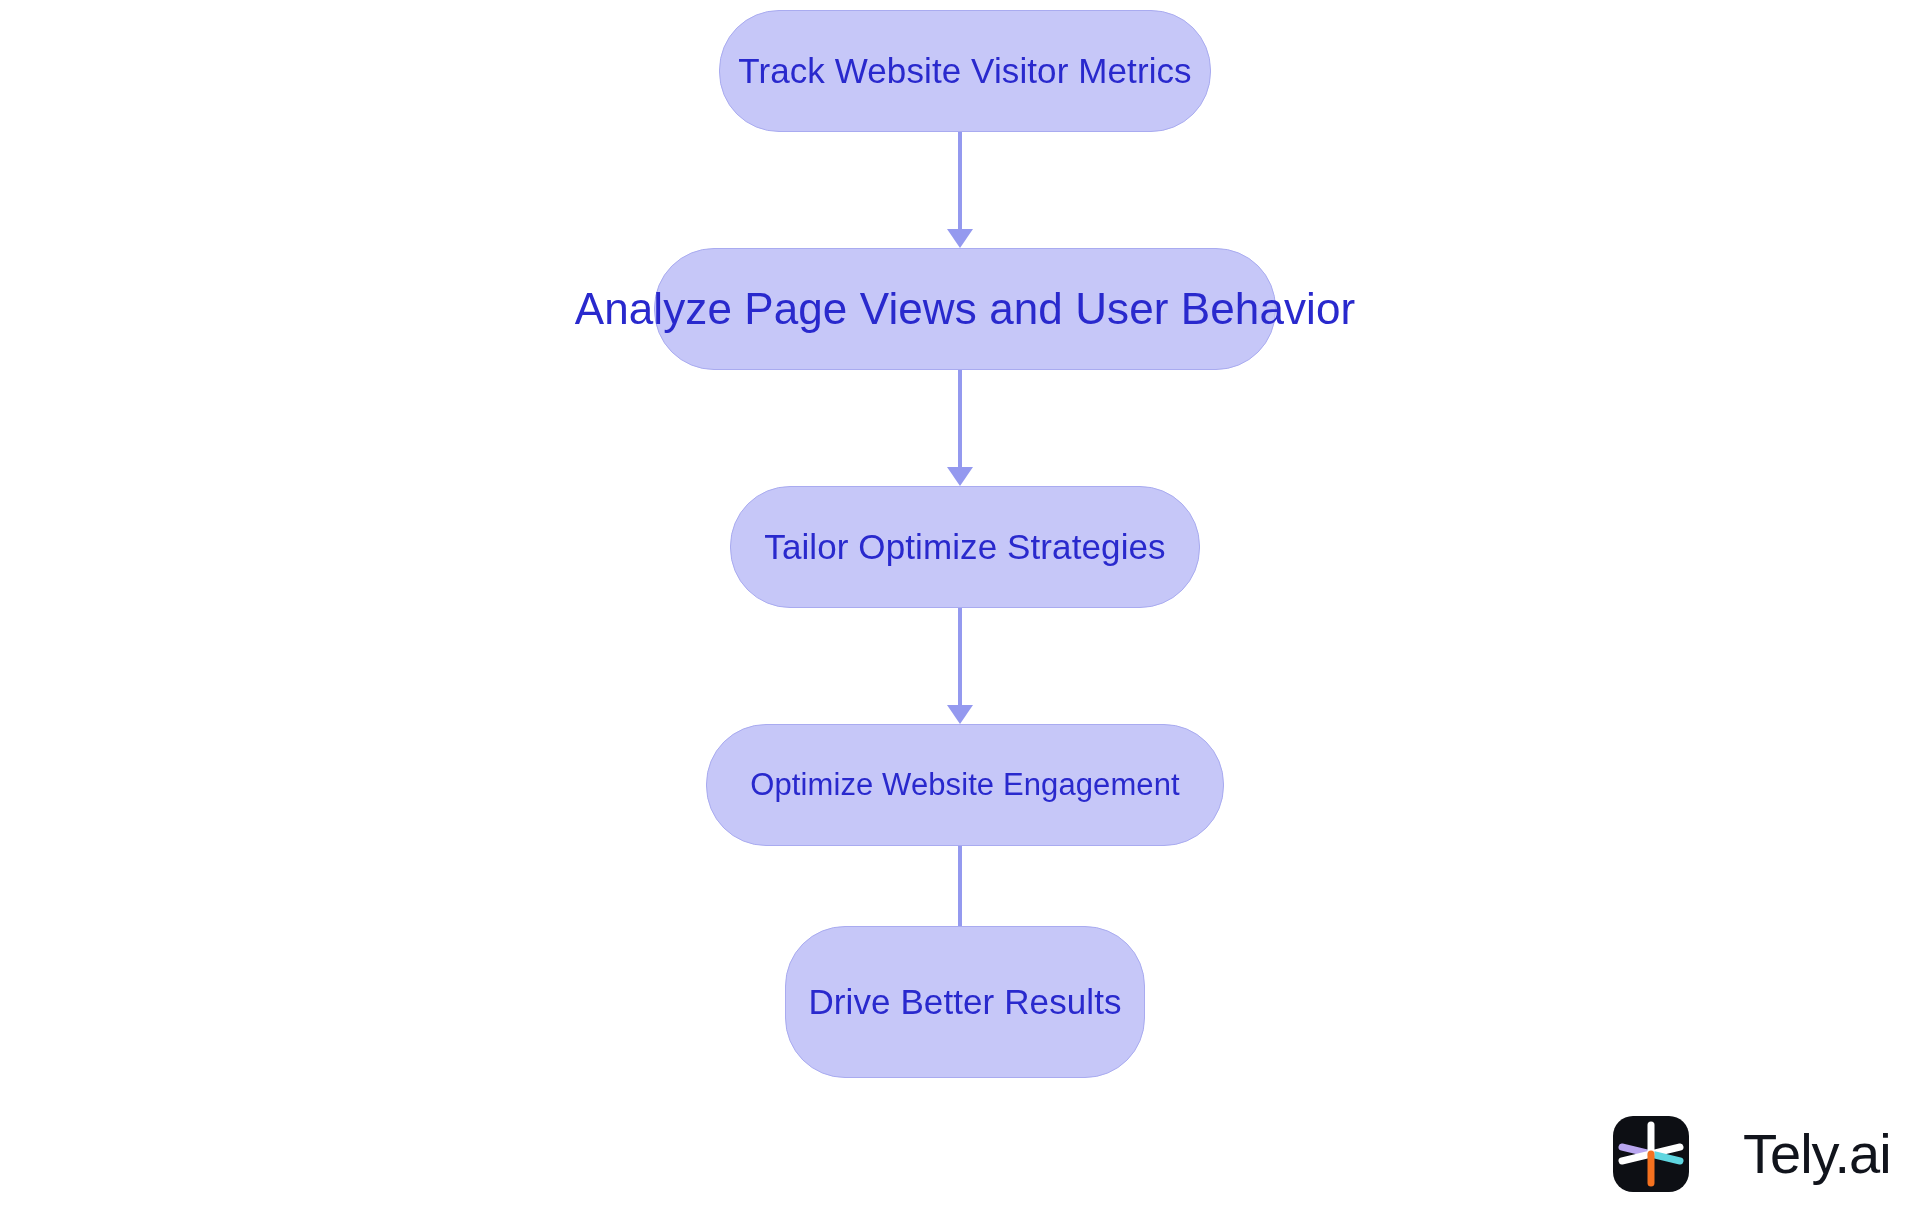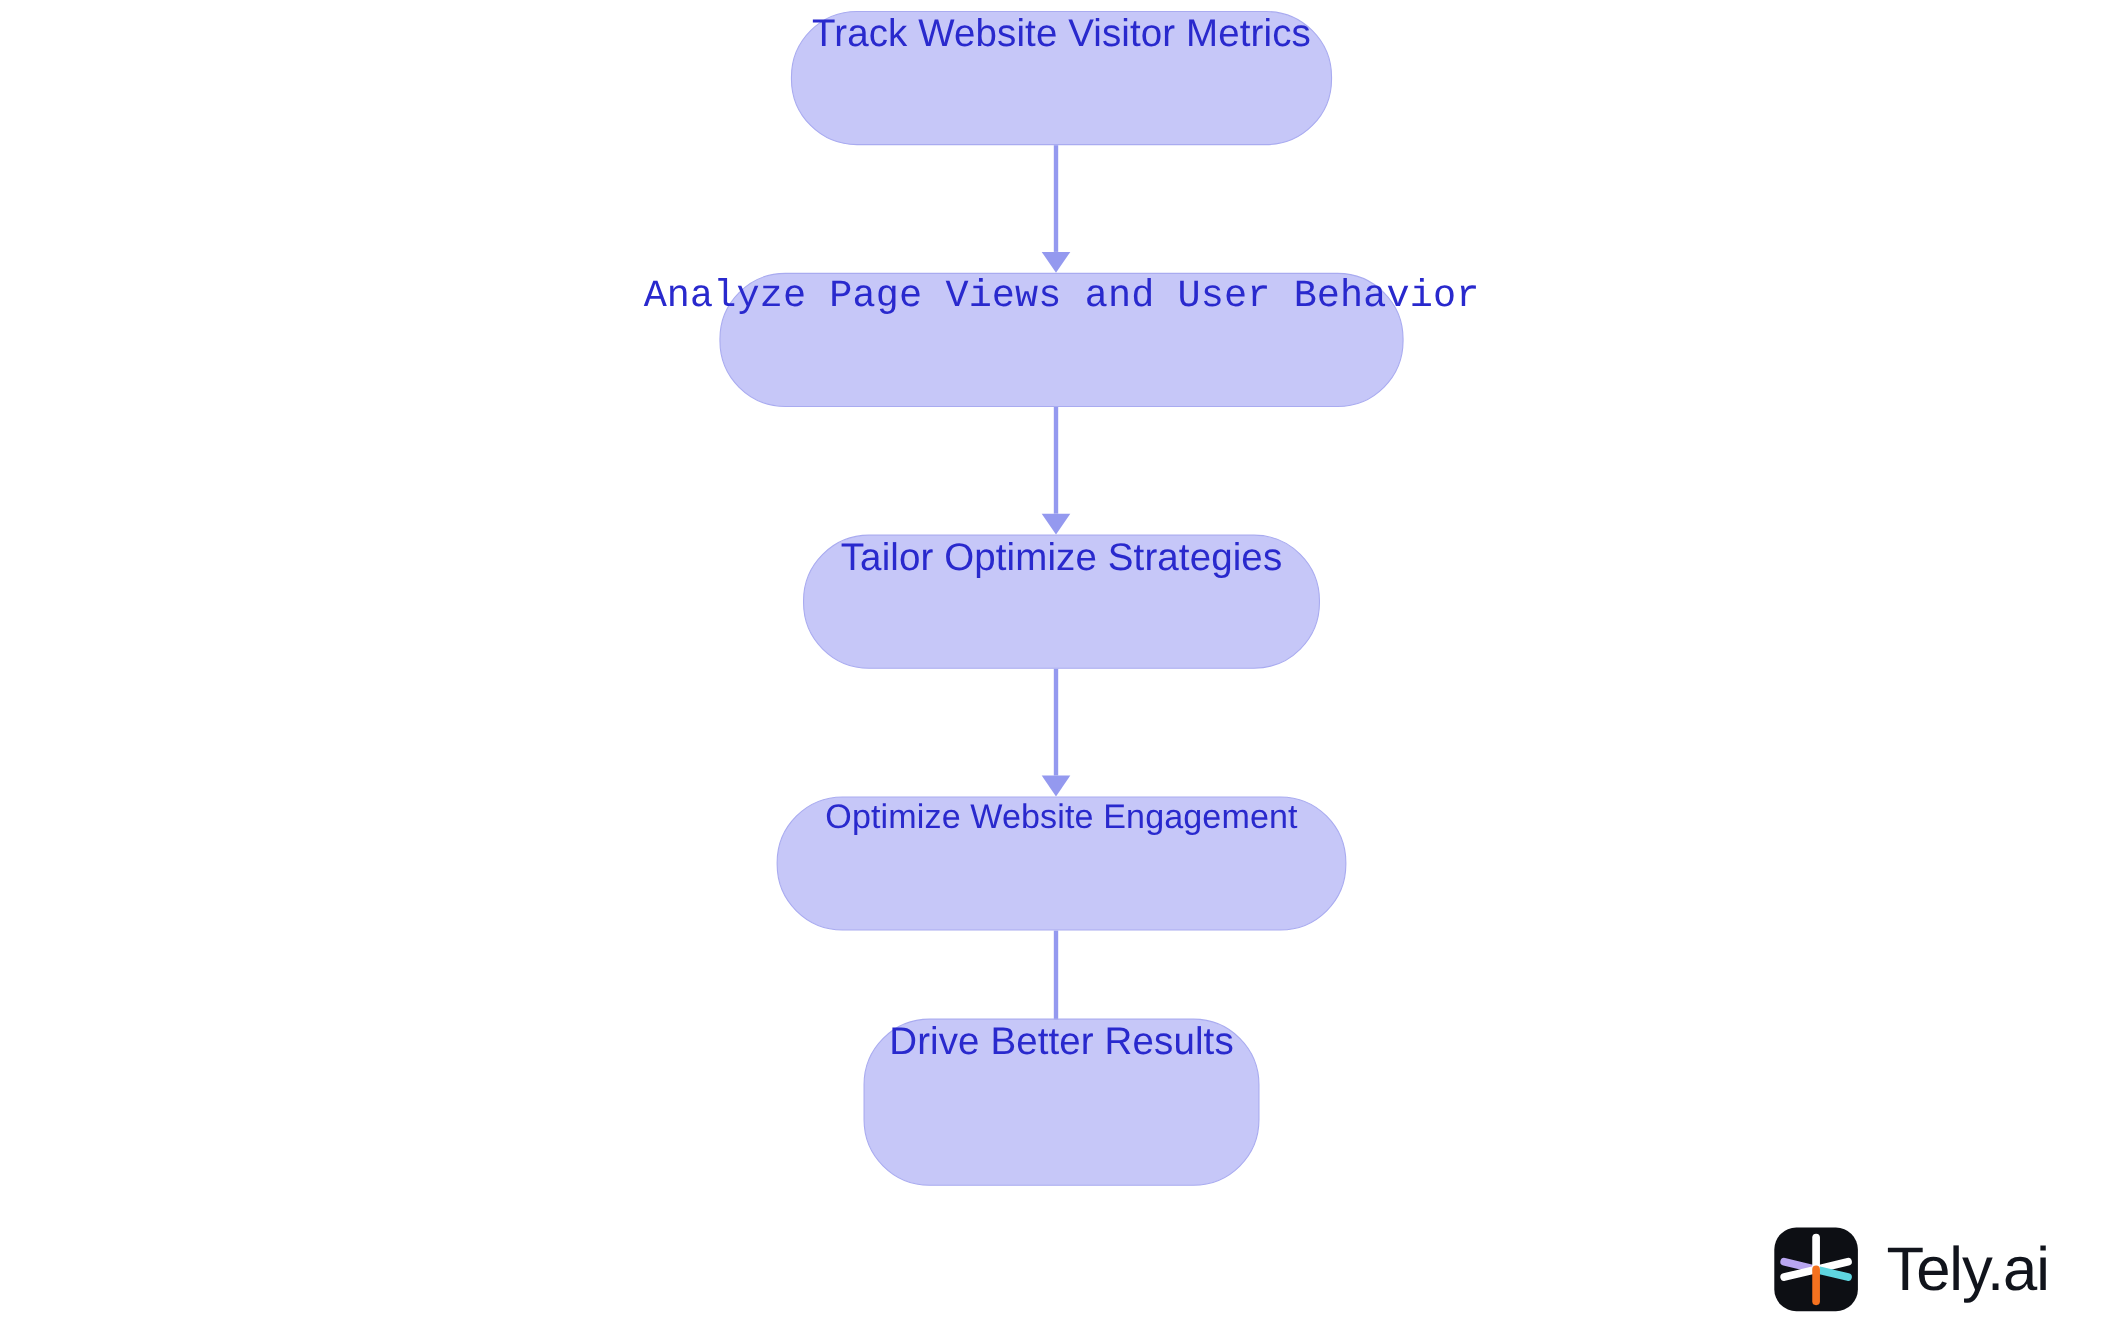--- a/index.html
+++ b/index.html
@@ -23,20 +23,21 @@
     height: 1215px;
   }
 
   .node {
     position: absolute;
     box-sizing: border-box;
     background: #c6c7f8;
     border: 1.5px solid #a9abf0;
     border-radius: 60px;
     display: flex;
+    align-items: center;
     justify-content: center;
     text-align: center;
   }
 
   .node-label {
     color: #2929cd;
     font-family: "Liberation Sans", sans-serif;
     font-weight: 400;
     letter-spacing: 0.1px;
     white-space: nowrap;
@@ -64,20 +65,21 @@
     border-left: 13px solid transparent;
     border-right: 13px solid transparent;
     border-top: 19px solid #9499ef;
   }
 
   
   #brand-logo {
     position: absolute;
     display: flex;
     align-items: center;
+    gap: 28px;
   }
   .logo-mark {
     width: 76px;
     height: 76px;
     border-radius: 20px;
     background: #0d0f14;
     position: relative;
     overflow: hidden;
     flex: none;
   }
@@ -101,21 +103,21 @@
   <div class="node" style="left:719px; top:10px; width:492px; height:122px;">
     <span class="node-label" style="font-size:35px;">Track Website Visitor Metrics</span>
   </div>
 
   <div class="connector" style="left:947px; top:132px; width:26px; height:116px;">
     <div class="connector-line" style="height:97px;"></div>
     <div class="connector-head" style="top:97px;"></div>
   </div>
 
   <div class="node" style="left:654px; top:248px; width:622px; height:122px;">
-    <span class="node-label" style="font-size:35px;font-family:Liberation Mono, monospace;">Analyze Page Views and User Behavior</span>
+    <span class="node-label" style="font-size:44px;">Analyze Page Views and User Behavior</span>
   </div>
 
   <div class="connector" style="left:947px; top:370px; width:26px; height:116px;">
     <div class="connector-line" style="height:97px;"></div>
     <div class="connector-head" style="top:97px;"></div>
   </div>
 
   <div class="node" style="left:730px; top:486px; width:470px; height:122px;">
     <span class="node-label" style="font-size:35px;">Tailor Optimize Strategies</span>
   </div>

